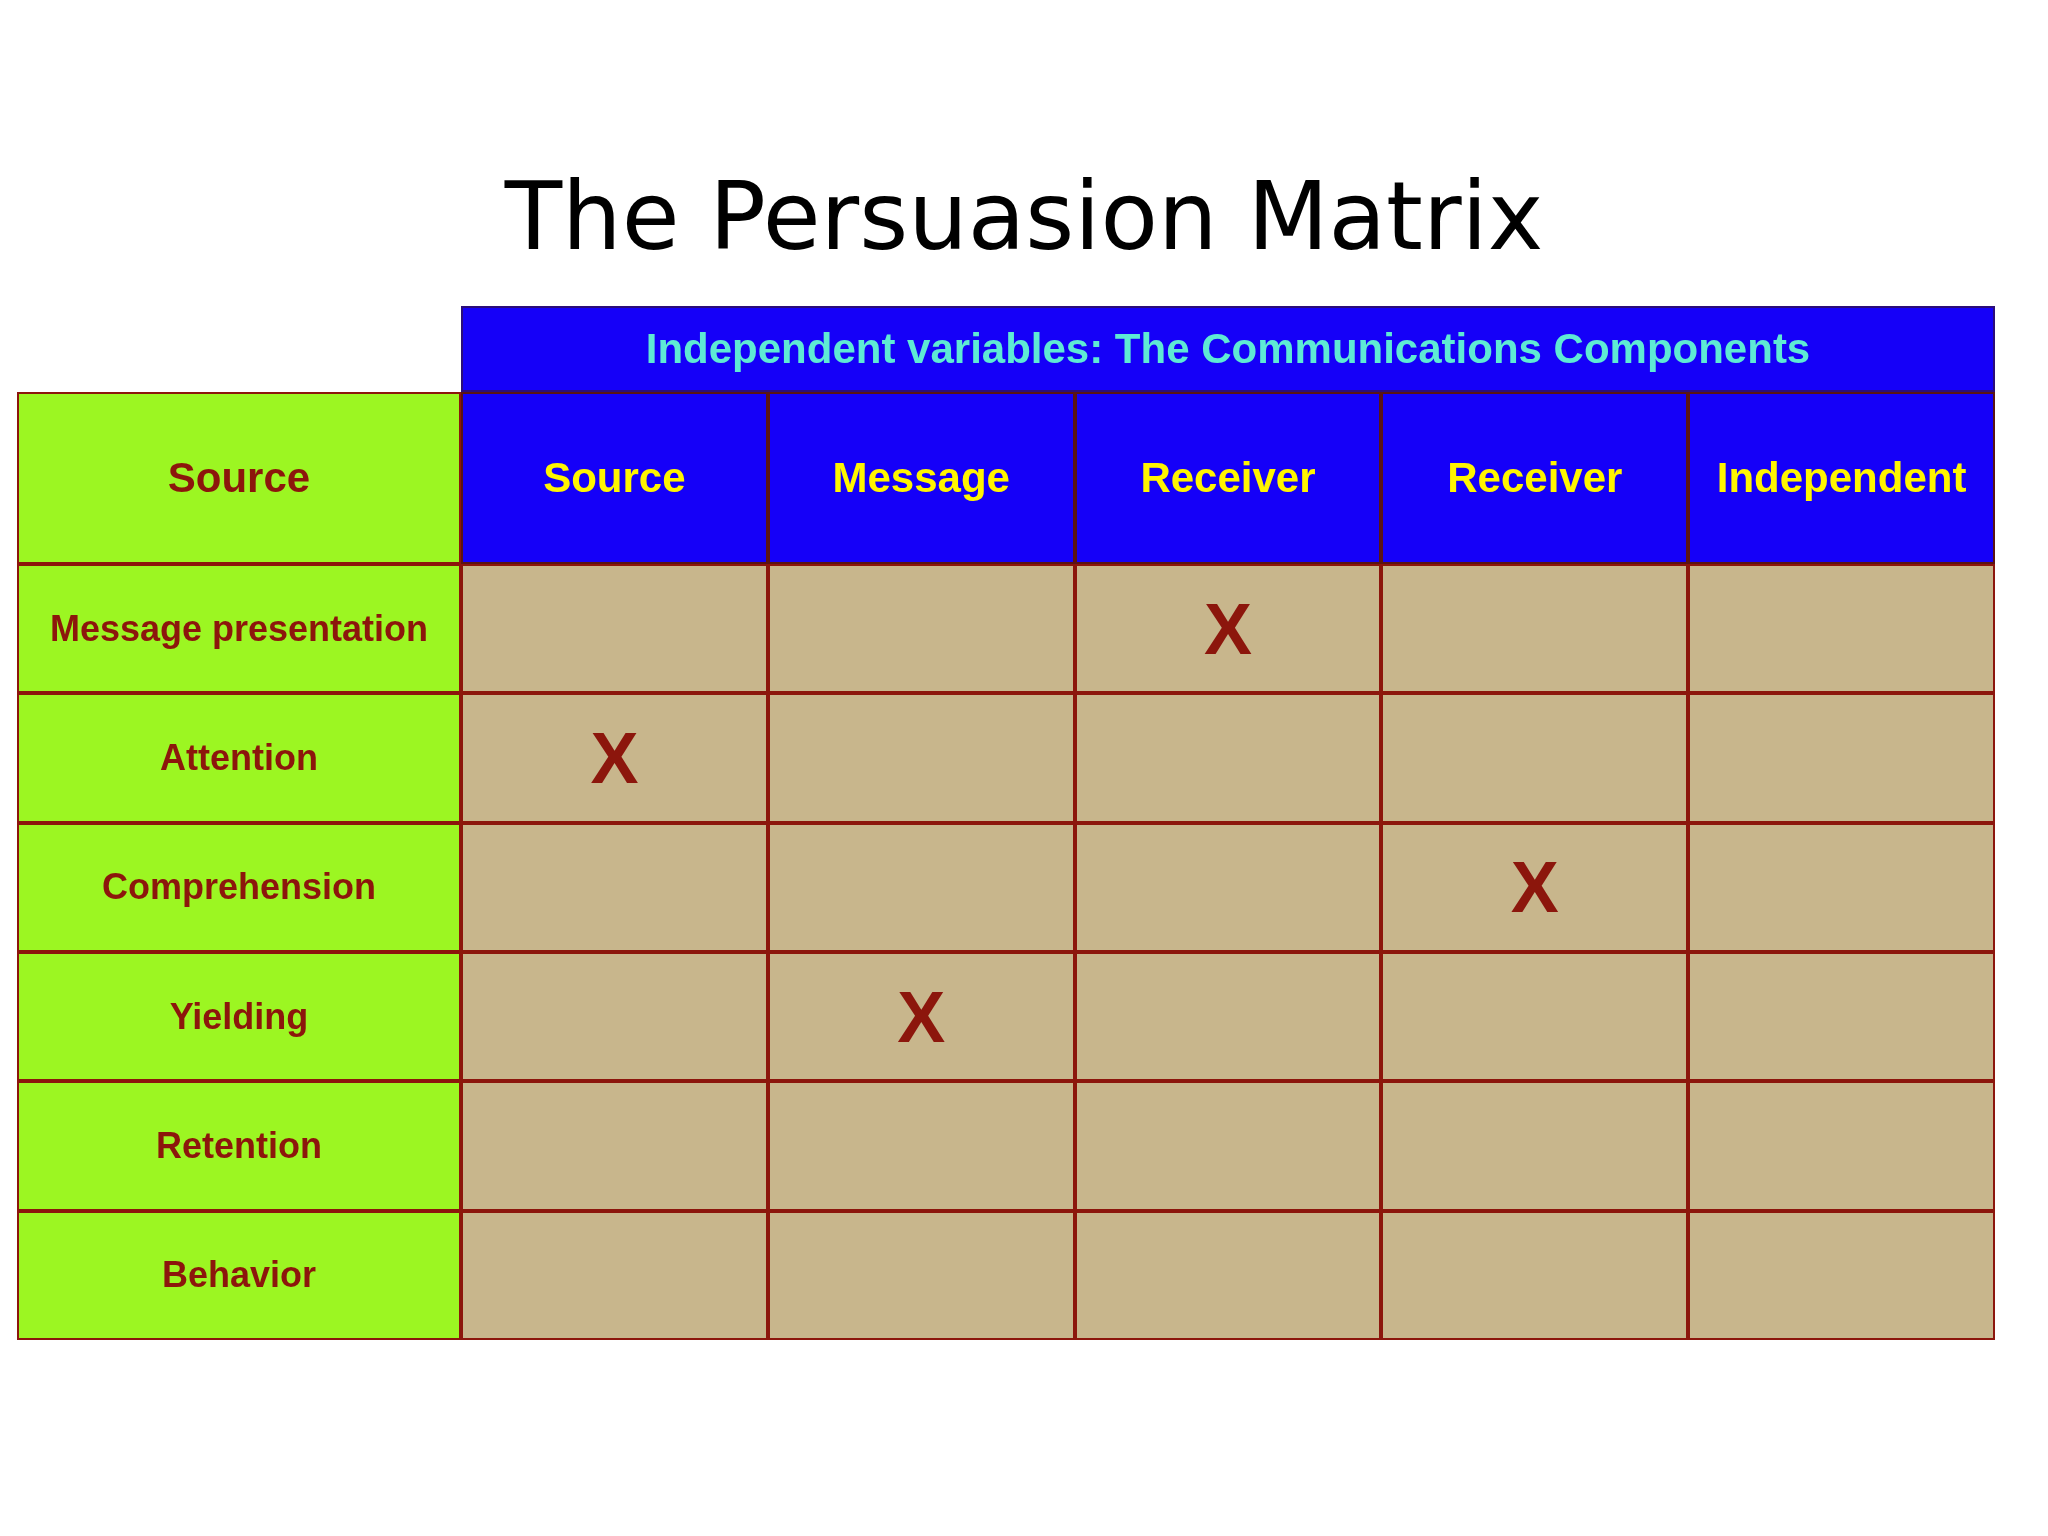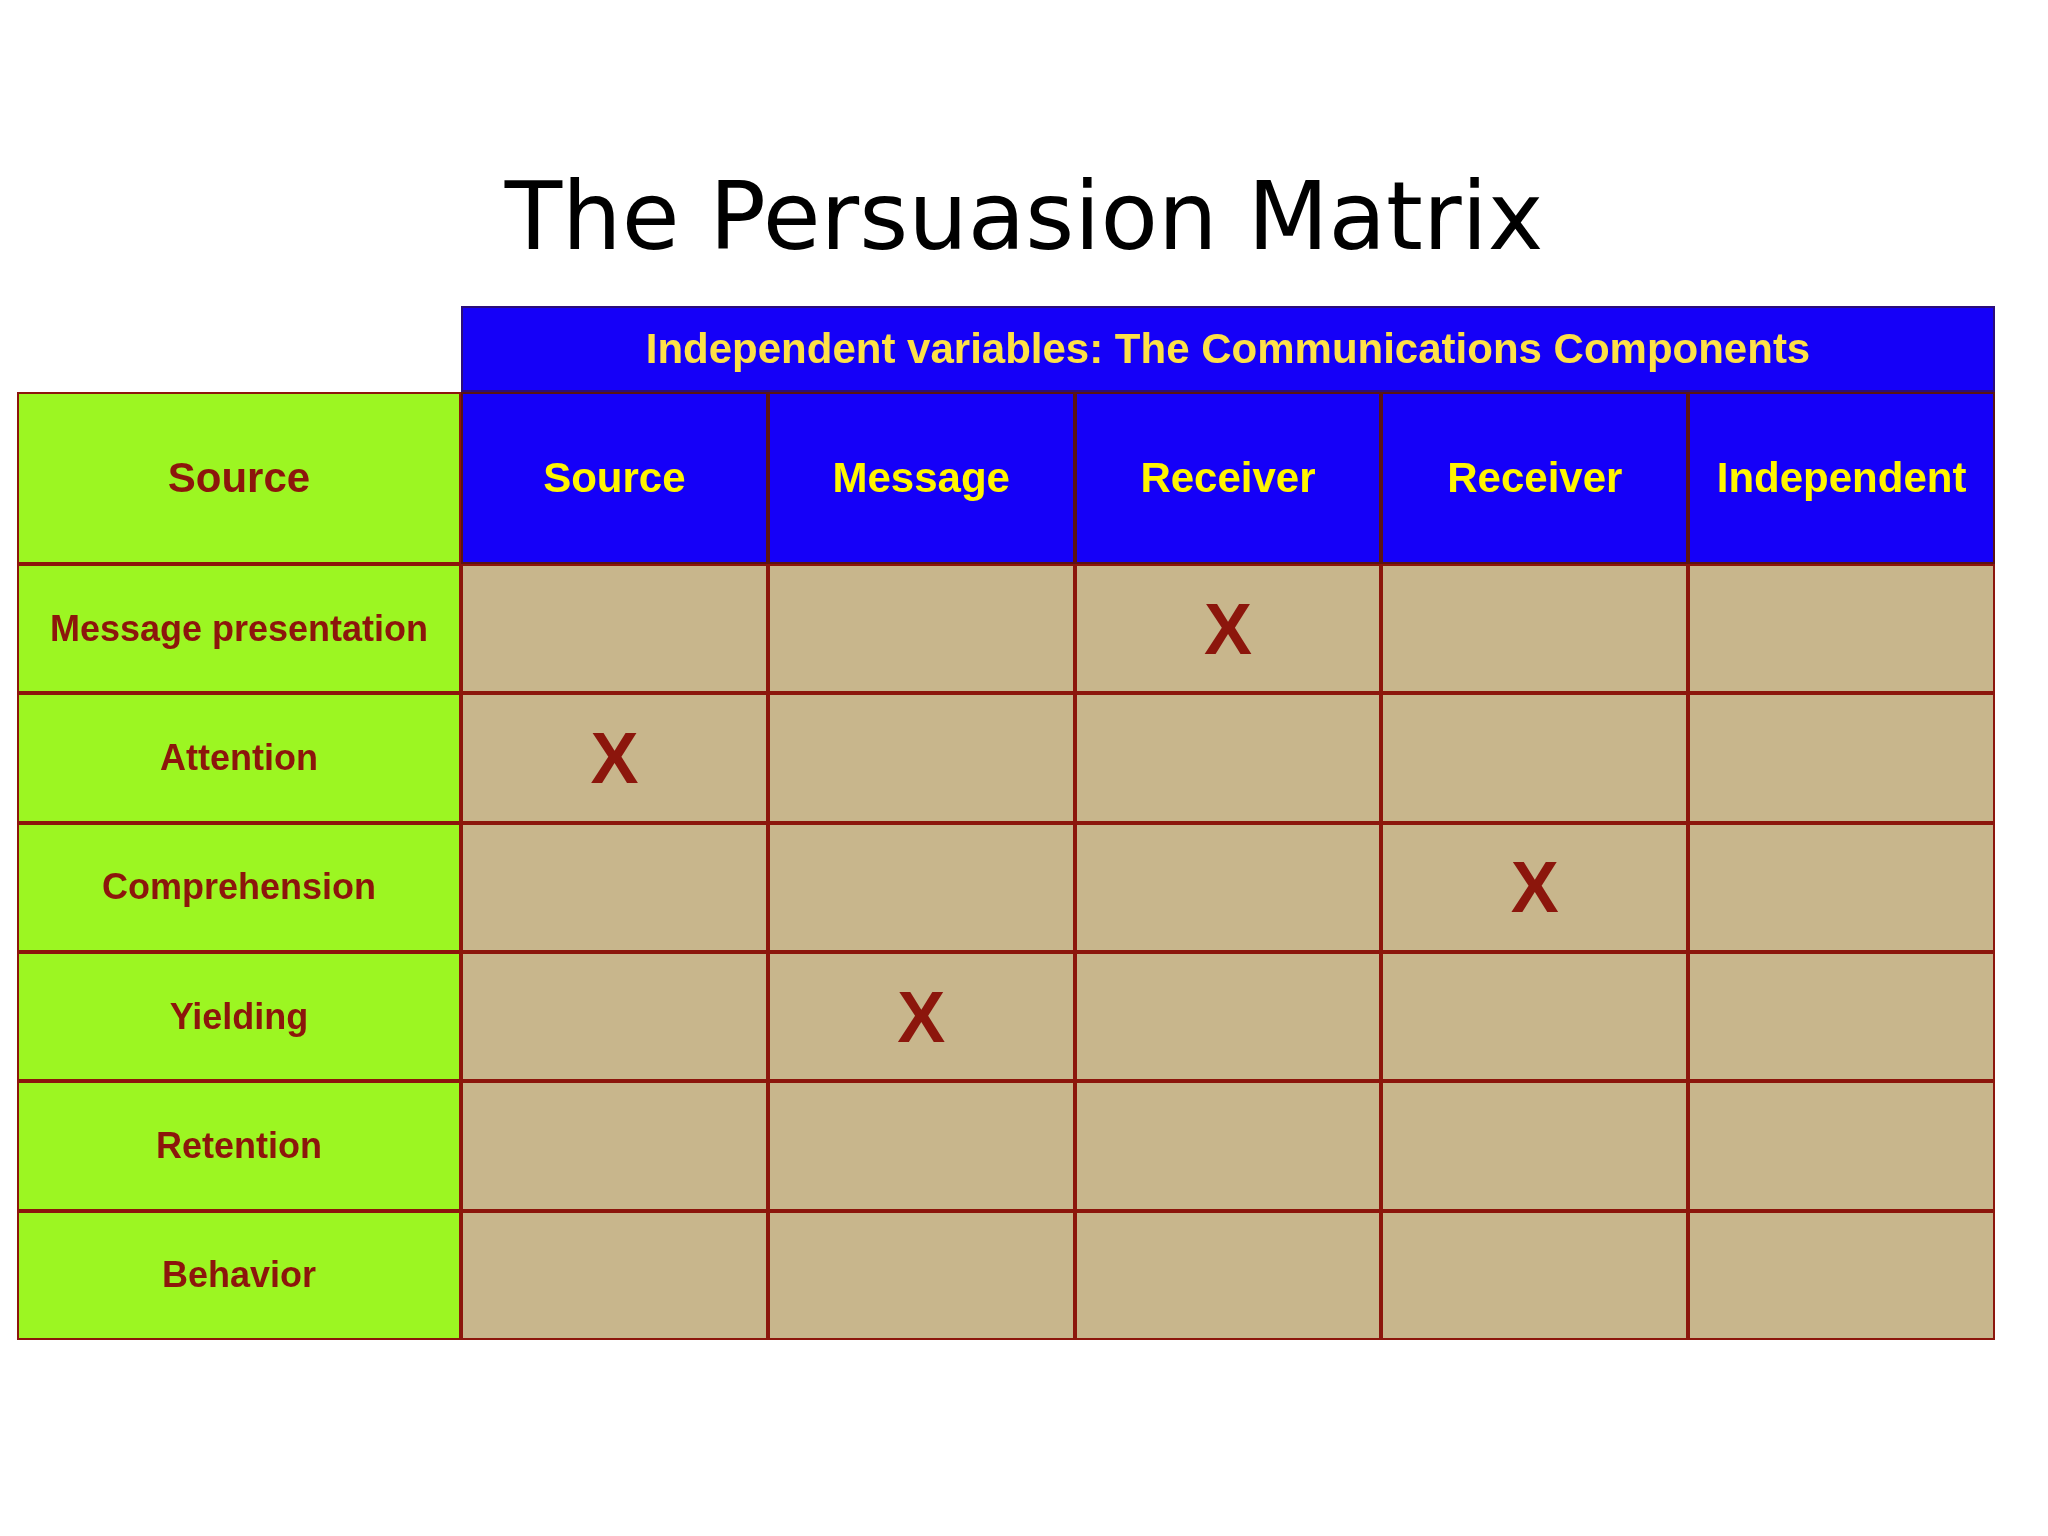--- a/index.html
+++ b/index.html
@@ -57,21 +57,21 @@
     width: 1534px;
     height: 86px;
     background: #1500F8;
     border: 2px solid #2b0d7a;
     box-sizing: border-box;
     display: flex;
     align-items: center;
     justify-content: center;
   }
   #superheader .txt {
-    color: #fde047;
+    color: #5eead4;
     font-family: "Liberation Sans", sans-serif;
     font-weight: bold;
     font-size: 42px;
     line-height: 1;
     white-space: nowrap;
   }
 
   
   #grid {
     position: absolute;

